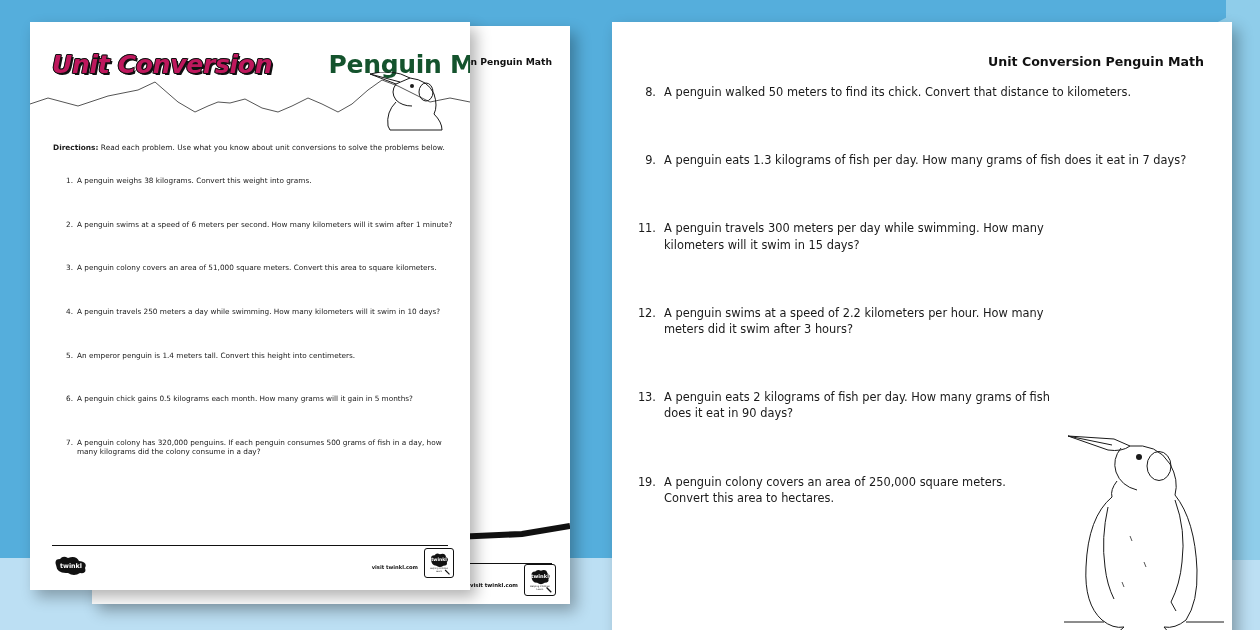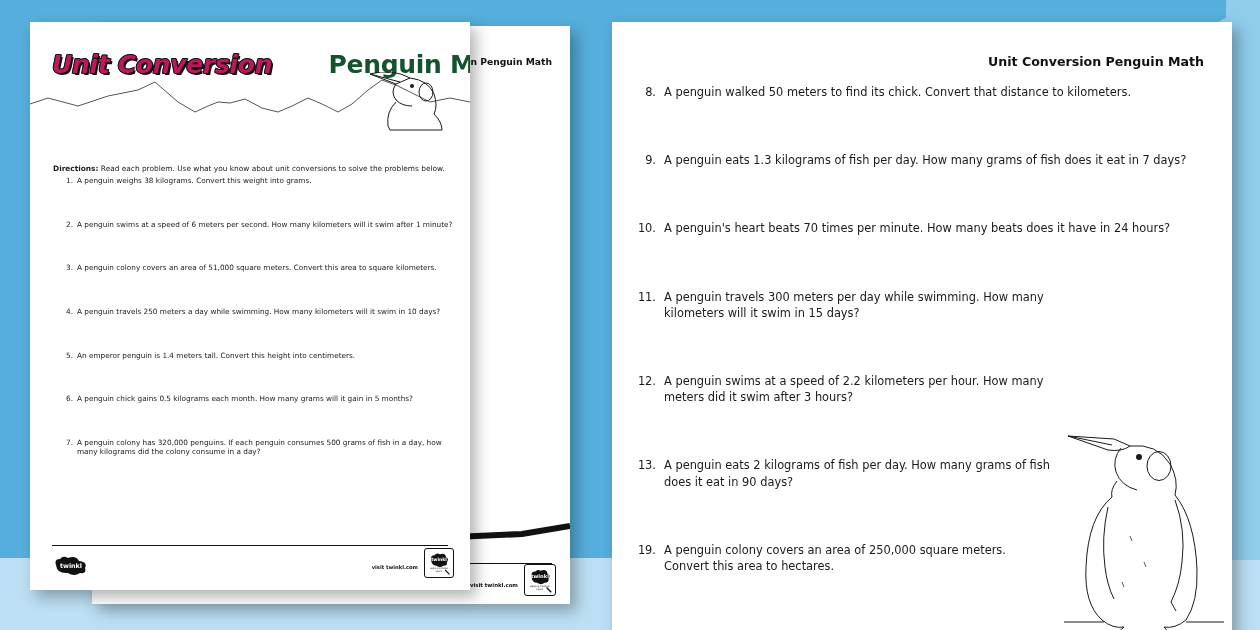--- a/index.html
+++ b/index.html
@@ -118,21 +118,21 @@
     position: absolute;
     left: 0;
     top: 50px;
     width: 440px;
     height: 62px;
   }
 
   .p1-directions {
     position: absolute;
     left: 23px;
-    top: 142px;
+    top: 121px;
     width: 400px;
     font-family: "DejaVu Sans", sans-serif;
     font-size: 7.4px;
     line-height: 1.25;
     color: #1a1a1a;
   }
   .p1-directions b { font-weight: 700; }
 
   
   .qlist {
@@ -493,24 +493,20 @@
 
       <ul class="pr-list">
         <li>
           <span class="num">8.</span>
           <span>A penguin walked 50 meters to find its chick. Convert that distance to kilometers.</span>
         </li>
         <li>
           <span class="num">9.</span>
           <span>A penguin eats 1.3 kilograms of fish per day. How many grams of fish does it eat in 7 days?</span>
         </li>
-        <li>
-          <span class="num">10.</span>
-          <span>A penguin's heart beats 70 times per minute. How many beats does it have in 24 hours?</span>
-        </li>
         <li class="w-narrow">
           <span class="num">11.</span>
           <span>A penguin travels 300 meters per day while swimming. How many kilometers will it swim in 15 days?</span>
         </li>
         <li class="w-narrow">
           <span class="num">12.</span>
           <span>A penguin swims at a speed of 2.2 kilometers per hour. How many meters did it swim after 3 hours?</span>
         </li>
         <li class="w-narrow" style="width:420px">
           <span class="num">13.</span>

